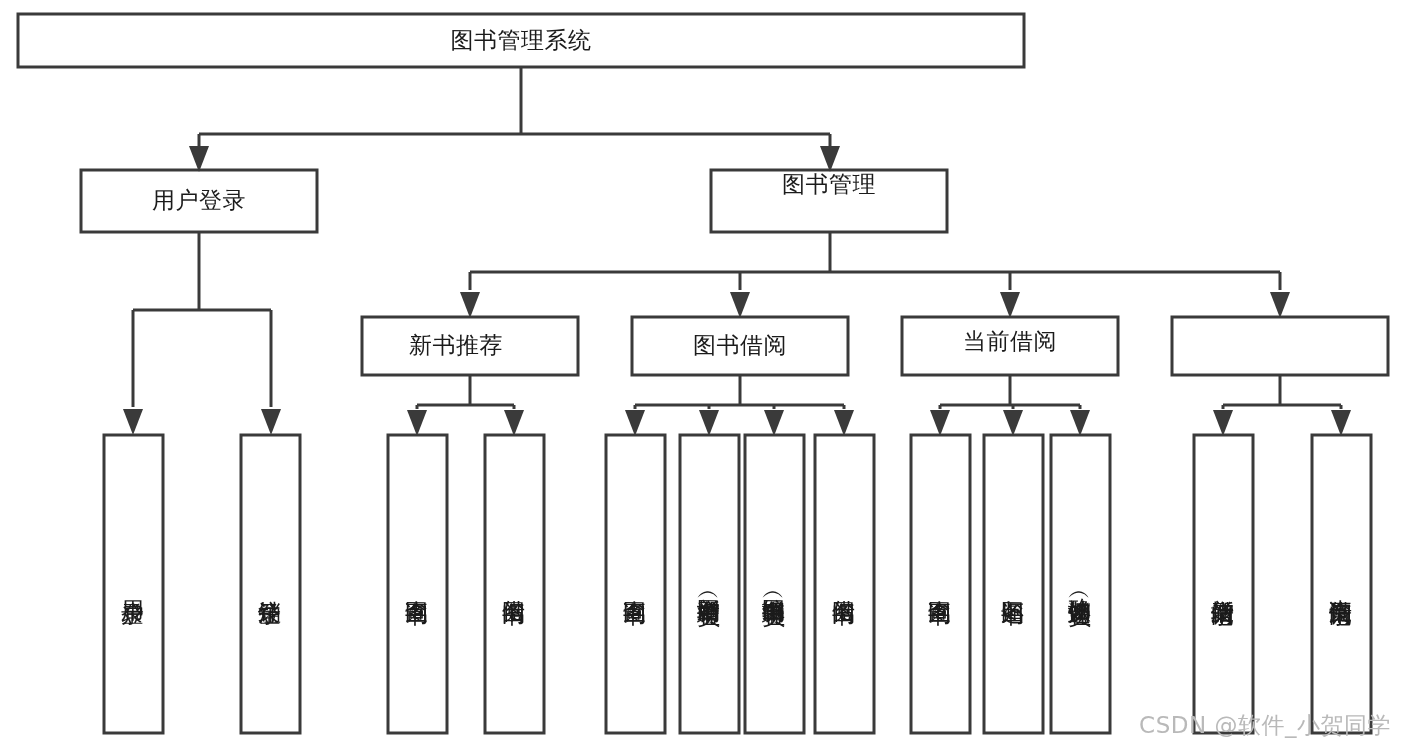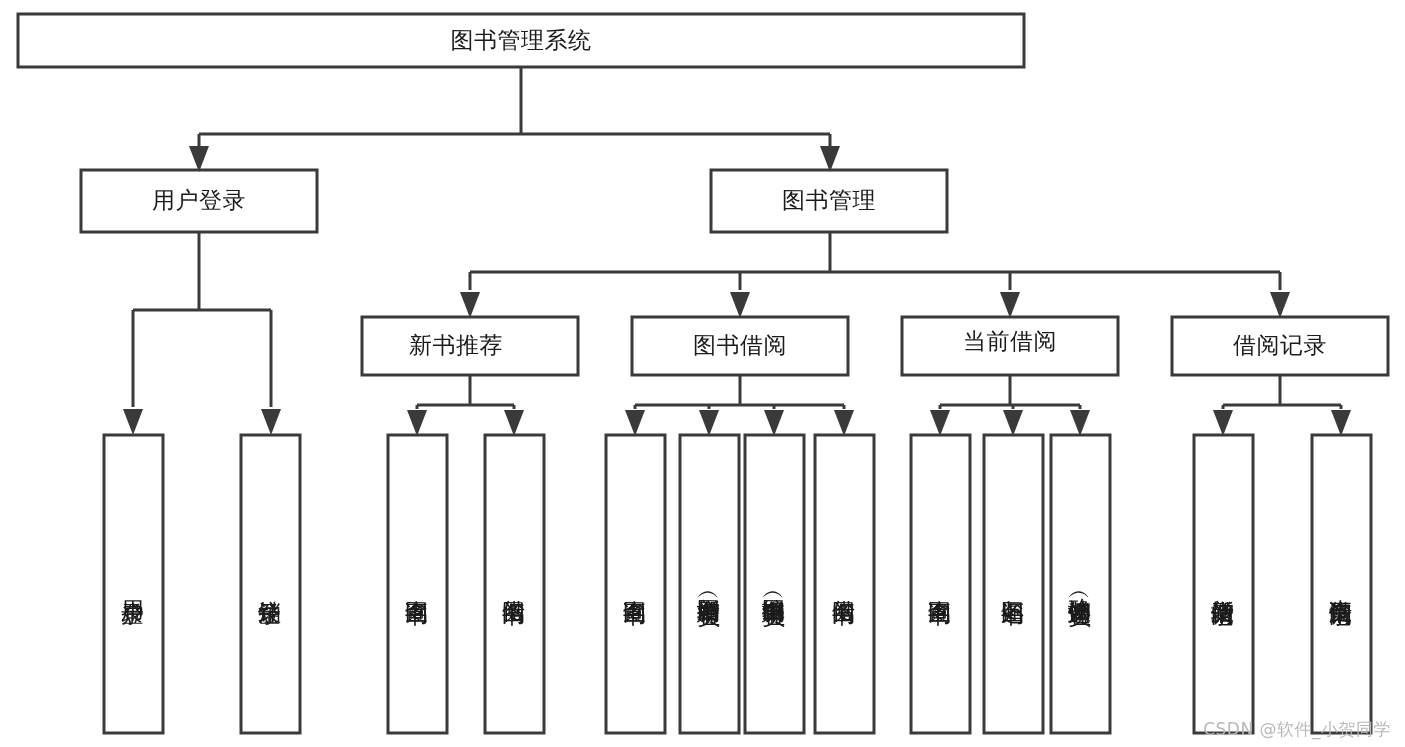--- a/index.html
+++ b/index.html
@@ -61,21 +61,21 @@
     font-size: 23px;
     letter-spacing: 1px;
     writing-mode: vertical-rl;
     text-orientation: upright;
     pointer-events: none;
   }
   .watermark {
     position: absolute;
     right: 14px;
     bottom: 6px;
-    font-size: 17px;
+    font-size: 23px;
     color: #b9b9b9;
     letter-spacing: 0.5px;
     white-space: nowrap;
     user-select: none;
   }
 </style>
 </head>
 <body>
 
 <div id="diagram-root">
@@ -181,26 +181,25 @@
       <path class="connector" d="M 1223 405 L 1223 409"></path>
       <path class="connector" d="M 1341 405 L 1341 409"></path>
       <use href="#arrowhead-glyph" x="1223" y="430"></use>
       <use href="#arrowhead-glyph" x="1341" y="430"></use>
     </g>
   </svg>
 
   <div class="node-label-h" style="left:18px; top:14px; width:1006px; height:53px;">图书管理系统</div>
 
   <div class="node-label-h" style="left:81px; top:170px; width:236px; height:62px;">用户登录</div>
-  <div class="node-label-h" style="left:711px; top:170px; width:236px; height:62px;">图书管理</div>
+  <div class="node-label-h" style="left:711px; top:154px; width:236px; height:62px;">图书管理</div>
 
   <div class="node-label-h" style="left:362px; top:317px; width:188px; height:58px;">新书推荐</div>
   <div class="node-label-h" style="left:632px; top:317px; width:216px; height:58px;border-radius:22px;">图书借阅</div>
   <div class="node-label-h" style="left:902px; top:317px; width:216px; height:50px;">当前借阅</div>
-  <div class="node-label-h" style="left:1172px; top:317px; width:216px; height:58px;">借阅记录</div>
 
   <div class="node-label-v" style="left:104px; top:435px; width:59px; height:298px;">用户登录</div>
   <div class="node-label-v" style="left:241px; top:435px; width:59px; height:298px;">注销登录</div>
   <div class="node-label-v" style="left:388px; top:435px; width:59px; height:298px;">查询图书</div>
   <div class="node-label-v" style="left:485px; top:435px; width:59px; height:298px;">借阅图书</div>
   <div class="node-label-v" style="left:606px; top:435px; width:59px; height:298px;">查询图书</div>
   <div class="node-label-v" style="left:680px; top:435px; width:59px; height:298px;">新增图书（管理员）</div>
   <div class="node-label-v" style="left:745px; top:435px; width:59px; height:298px;">编辑图书（管理员）</div>
   <div class="node-label-v" style="left:815px; top:435px; width:59px; height:298px;">借阅图书</div>
   <div class="node-label-v" style="left:911px; top:435px; width:59px; height:298px;">查询图书</div>

